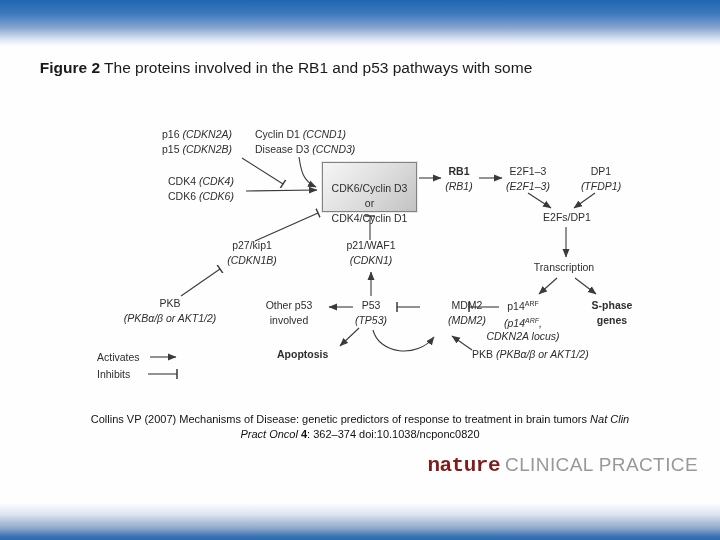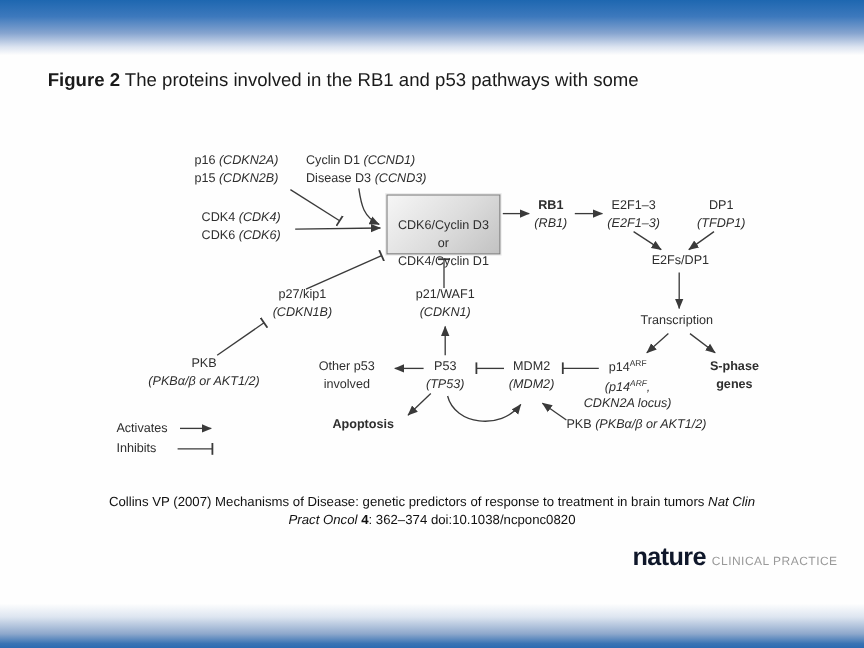--- a/index.html
+++ b/index.html
@@ -29,23 +29,23 @@
 
   svg.arrows{position:absolute;left:0;top:0;width:720px;height:540px;}
 
   .citation{position:absolute;left:0;top:412px;width:720px;text-align:center;
     font-size:11px;line-height:15px;color:#111;}
   .citation i{font-style:italic;}
   .citation b{font-weight:bold;}
 
   .logo{position:absolute;right:22px;top:455px;text-align:left;}
   .logo .row1{line-height:20px;white-space:nowrap;}
-  .logo .nature{font-family:Liberation Sans, sans-serif;font-weight:bold;
-    font-size:21px;color:#0f172a;letter-spacing:-0.5px;}
-  .logo .clinical{font-size:10px;color:#999999;letter-spacing:0.4px;margin-left:5px;}
+  .logo .nature{font-family:Liberation Mono, monospace;font-weight:bold;
+    font-size:21px;color:#7f1d1d;letter-spacing:-0.5px;}
+  .logo .clinical{font-size:19px;color:#999999;letter-spacing:0.4px;margin-left:5px;}
   .logo .oncology{font-family:"Liberation Serif","DejaVu Serif",serif;font-weight:bold;
     font-size:27px;color:#2161aa;letter-spacing:1px;line-height:26px;margin-top:34px;}
 </style>
 </head>
 <body>
 
 <div class="slide">
 
   <div class="topbar"></div>
 
@@ -146,21 +146,21 @@
   <div class="node ctr" style="left:257px;top:298px;width:64px;">
     <div>Other p53</div>
     <div>involved</div>
   </div>
 
   <div class="node ctr" style="left:347px;top:298px;width:48px;">
     <div>P53</div>
     <div><i>(TP53)</i></div>
   </div>
 
-  <div class="node ctr" style="left:416px;top:298px;width:54px;">
+  <div class="node ctr" style="left:440px;top:298px;width:54px;">
     <div>MDM2</div>
     <div><i>(MDM2)</i></div>
   </div>
 
   <div class="node ctr" style="left:476px;top:297px;width:94px;line-height:13.5px;">
     <div><span>p14</span><sup>ARF</sup></div>
     <div><i>(p14</i><sup><i>ARF</i></sup><i>,</i></div>
     <div><i>CDKN2A locus)</i></div>
   </div>
 

